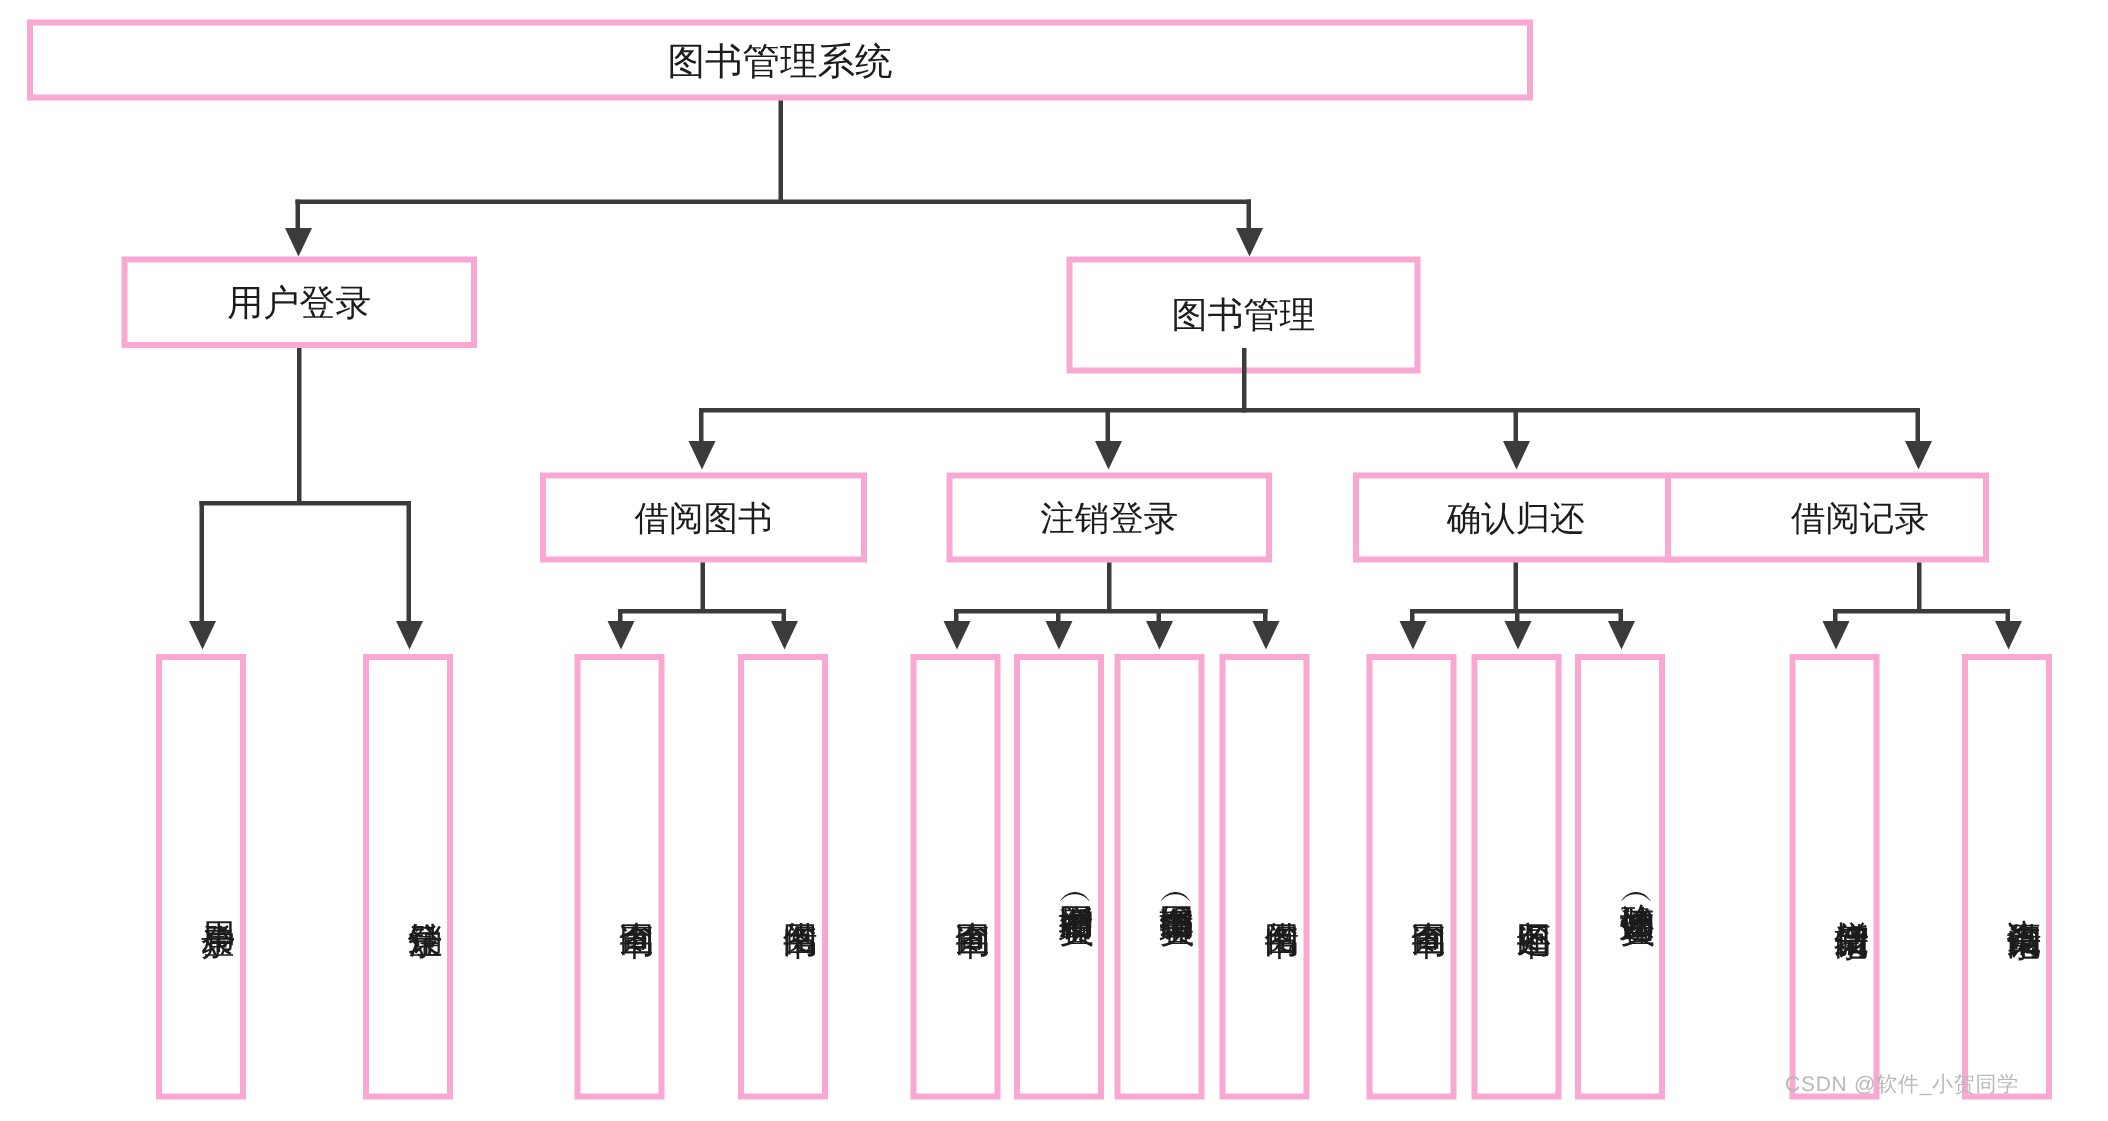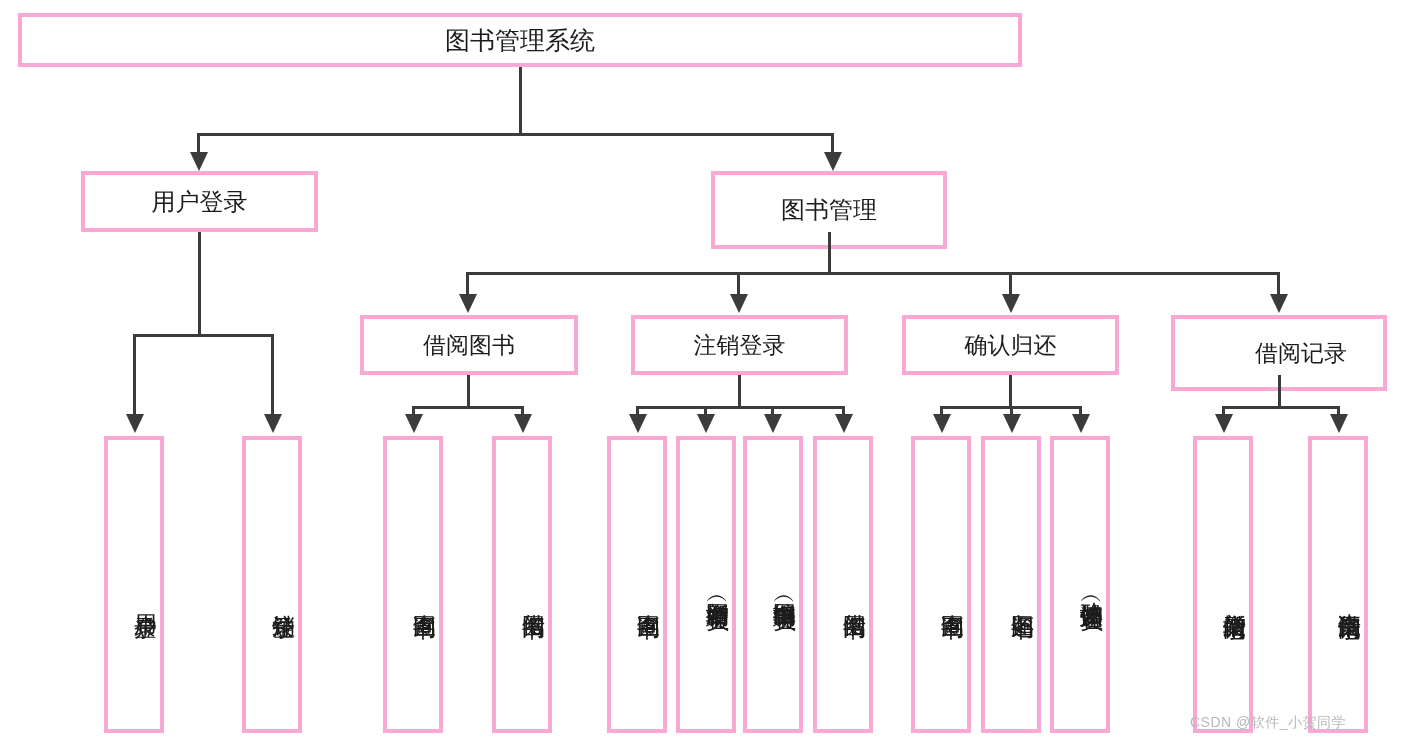--- a/index.html
+++ b/index.html
@@ -116,21 +116,21 @@
 
   <div class="node level3" style="left:360px; top:315px; width:218px; height:60px;">
     <span>借阅图书</span>
   </div>
   <div class="node level3" style="left:631px; top:315px; width:217px; height:60px;">
     <span>注销登录</span>
   </div>
   <div class="node level3" style="left:902px; top:315px; width:217px; height:60px;">
     <span>确认归还</span>
   </div>
-  <div class="node level3" style="left:1171px; top:315px; width:216px; height:76px;padding-left:44px;">
+  <div class="node level3" style="left:1110px; top:315px; width:216px; height:60px;padding-left:44px;">
     <span>借阅记录</span>
   </div>
 
   <div class="edge v" style="left:467px; top:375px; width:3px; height:33px;"></div>
   <div class="edge h" style="left:412px; top:406px; width:112px; height:3px;"></div>
   <div class="edge v" style="left:412px; top:406px; width:3px; height:12px;"></div>
   <div class="arrow" style="left:405px; top:414px;"></div>
   <div class="edge v" style="left:521px; top:406px; width:3px; height:12px;"></div>
   <div class="arrow" style="left:514px; top:414px;"></div>
 

